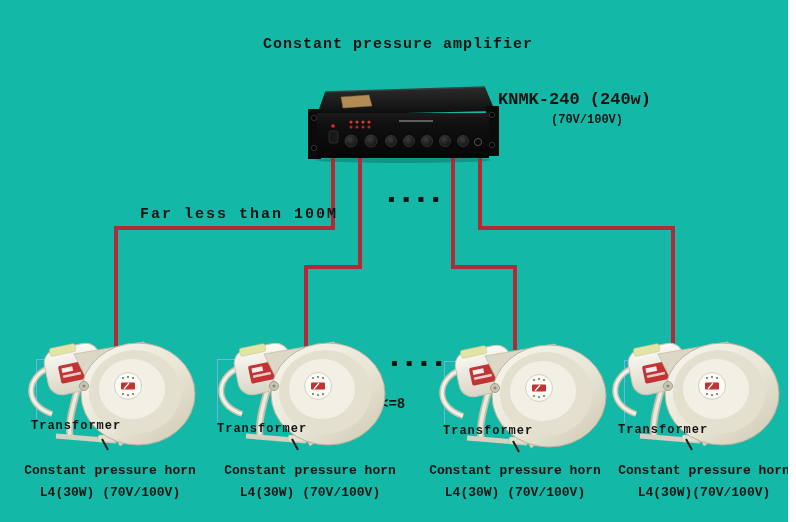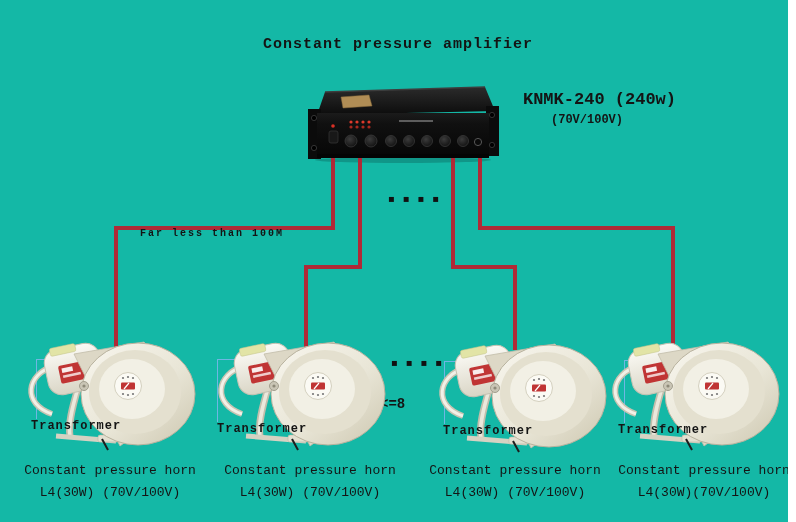--- a/index.html
+++ b/index.html
@@ -8,41 +8,41 @@
     position:relative; width:788px; height:522px; background:#14b8a6;
     overflow:hidden; color:#141414;
   }
   .abs { position:absolute; }
 
   .title { left:0; top:36px; width:796px; text-align:center;
            font-size:15px; font-weight:bold; letter-spacing:1px; }
 
   .amp-svg { left:303px; top:84px; width:200px; height:80px; }
 
-  .model-label { left:498px; top:90px; width:178px; text-align:right;
+  .model-label { left:498px; top:90px; width:178px; text-align:left;
                  font-size:17px; font-weight:bold; }
   .voltage-label { left:498px; top:113px; width:178px; text-align:center;
                    font-size:12px; font-weight:bold; }
 
   .wire { position:absolute; background:#b02a37; }
 
-  .distance-label { left:140px; top:206px; font-size:10px; font-weight:bold; letter-spacing:2px;margin-top:22px; }
+  .distance-label { left:140px; top:206px; font-size:15px; font-weight:bold; letter-spacing:2px; }
   .dots { position:absolute; font-family:"DejaVu Sans",sans-serif; font-size:10px;
           letter-spacing:8px; color:#111; font-weight:bold; }
   .dots-top { left:388px; top:193px; }
   .dots-bottom { left:391px; top:357px; }
   .max-label { left:380px; top:396px; font-size:14px; font-weight:bold; }
 
   .callout { position:absolute; background:#6fb6e3; }
 
   .speaker-svg { position:absolute; width:198px; height:120px; }
   .transformer-label { position:absolute; font-size:12px; font-weight:bold; letter-spacing:1px;margin-left:30px; }
 
   .speaker-caption { position:absolute; width:210px; text-align:center;
-                     font-size:13px; font-weight:normal; line-height:22px; }
+                     font-size:13px; font-weight:bold; line-height:22px; }
 </style>
 </head>
 <body>
 
 <div id="stage">
 
   <div class="abs title">Constant pressure amplifier</div>
 
   <svg class="abs amp-svg" viewBox="0 0 200 80">
     <defs>

